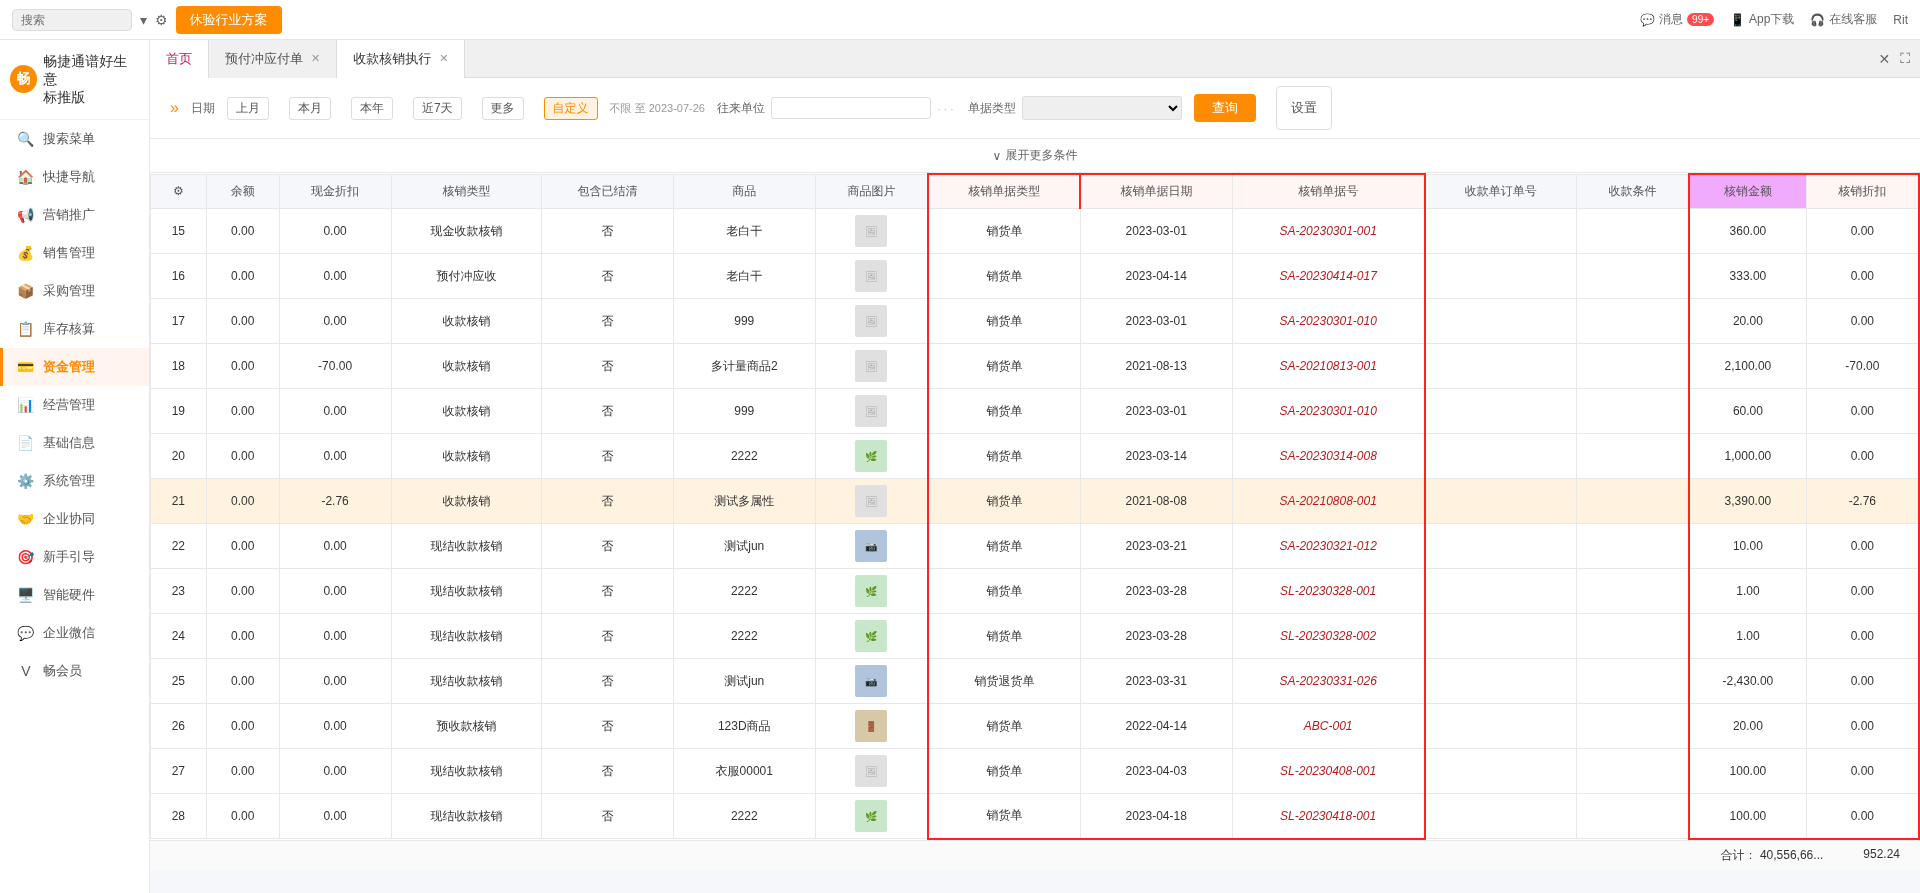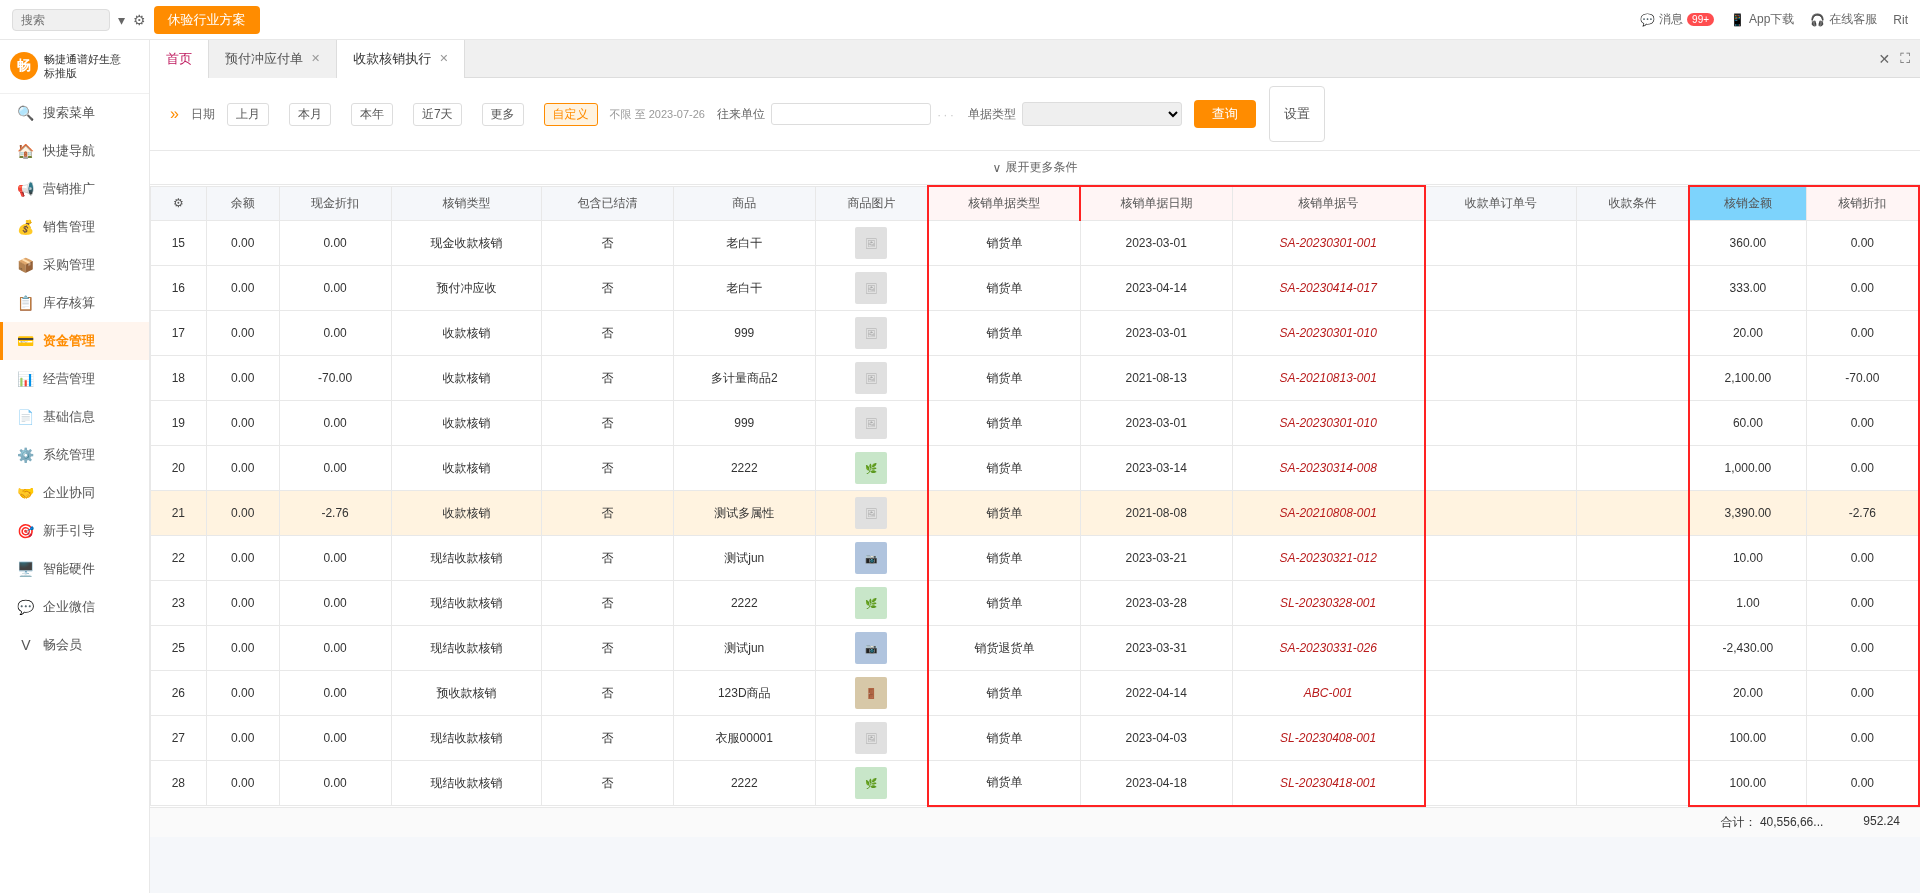--- a/index.html
+++ b/index.html
@@ -16,21 +16,21 @@
       gap: 8px;
     }
     .top-bar-left { display: flex; align-items: center; gap: 8px; flex: 1; }
     .top-bar-input {
       background: #f0f0f0;
       border: 1px solid #ddd;
       border-radius: 4px;
       padding: 3px 8px;
       font-size: 12px;
       color: #999;
-      width: 98px;
+      width: 120px;
     }
     .top-bar-icon { color: #666; font-size: 14px; cursor: pointer; }
     .btn-orange {
       background: #ff8c00;
       color: #fff;
       border: none;
       border-radius: 4px;
       padding: 5px 14px;
       font-size: 13px;
       cursor: pointer;
@@ -52,21 +52,21 @@
       overflow-y: auto;
     }
     .sidebar-logo {
       padding: 12px 10px;
       border-bottom: 1px solid #f0f0f0;
       display: flex;
       align-items: center;
       gap: 6px;
     }
     .logo-icon { width: 28px; height: 28px; background: #ff8c00; border-radius: 50%; display: flex; align-items: center; justify-content: center; color: #fff; font-size: 14px; font-weight: bold; }
-    .logo-text { font-size: 11px; color: #333; line-height: 1.3; }
+    .logo-text { font-size: 14px; color: #333; line-height: 1.3; }
     .sidebar-item {
       display: flex;
       align-items: center;
       gap: 8px;
       padding: 10px 14px;
       cursor: pointer;
       color: #555;
       font-size: 13px;
       border-left: 3px solid transparent;
     }
@@ -133,21 +133,21 @@
     .filter-label { font-size: 12px; color: #666; }
     .filter-date-btns { display: flex; gap: 20px; }
     .filter-date-btn { padding: 2px 8px; border-radius: 3px; font-size: 12px; cursor: pointer; border: 1px solid #ddd; background: #fff; color: #555; }
     .filter-date-btn.custom { background: #fff3e0; border-color: #ff8c00; color: #ff8c00; }
     .filter-field { display: flex; align-items: center; gap: 6px; }
     .filter-field-label { font-size: 12px; color: #666; white-space: nowrap; }
     .filter-input { border: 1px solid #ddd; border-radius: 3px; padding: 3px 8px; font-size: 12px; width: 160px; }
     .filter-dots { color: #ccc; letter-spacing: 2px; }
     .filter-select { border: 1px solid #ddd; border-radius: 3px; padding: 3px 8px; font-size: 12px; width: 160px; }
     .btn-query { background: #ff8c00; color: #fff; border: none; border-radius: 4px; padding: 5px 18px; font-size: 13px; cursor: pointer; }
-    .btn-setting { background: #fff; color: #555; border: 1px solid #ddd; border-radius: 4px; padding: 18px 14px; font-size: 13px; cursor: pointer; margin-left: 1px; }
+    .btn-setting { background: #fff; color: #555; border: 1px solid #ddd; border-radius: 4px; padding: 12px 14px; font-size: 13px; cursor: pointer; margin-left: 8px; }
     .filter-expand { display: flex; align-items: center; gap: 4px; color: #666; font-size: 12px; cursor: pointer; padding: 4px 12px; }
 
     
     .table-container { flex: 1; overflow: auto; padding: 0 0 0 0; background: #f5f7fa; }
     .data-table { width: 100%; border-collapse: collapse; background: #fff; font-size: 12px; min-width: 1600px; }
     .data-table th {
       background: #f5f7fa;
       border: 1px solid #e8e8e8;
       padding: 8px 10px;
       text-align: center;
@@ -355,21 +355,21 @@
               <th>现金折扣</th>
               <th>核销类型</th>
               <th>包含已结清</th>
               <th>商品</th>
               <th>商品图片</th>
               <th style="border:2px solid #ff2222; border-bottom:none; background:#fff5f5;">核销单据类型</th>
               <th style="border-top:2px solid #ff2222; border-bottom:none; background:#fff5f5;">核销单据日期</th>
               <th style="border-top:2px solid #ff2222; border-right:2px solid #ff2222; border-bottom:none; background:#fff5f5;">核销单据号</th>
               <th>收款单订单号</th>
               <th>收款条件</th>
-              <th style="border-top:2px solid #ff2222; border-left:2px solid #ff2222; border-bottom:none; background:#7dd3fc;">核销金额</th>
+              <th style="border-top:2px solid #ff2222; border-left:2px solid #ff2222; border-bottom:none; background:#f0abfc;">核销金额</th>
               <th style="border-top:2px solid #ff2222; border-right:2px solid #ff2222; border-bottom:none; background:#fff5f5;">核销折扣</th>
             </tr>
           </thead>
           <tbody id="table-body">
           <tr>
     <td>15</td>
     <td>0.00</td>
     <td class="">0.00</td>
     <td>现金收款核销</td>
     <td>否</td>
@@ -499,20 +499,36 @@
     <td>23</td>
     <td>0.00</td>
     <td class="">0.00</td>
     <td>现结收款核销</td>
     <td>否</td>
     <td>2222</td>
     <td><div class="img-placeholder" style="background:#c8e6c9;">🌿</div></td>
     <td style="border-left:2px solid #ff2222; ">销货单</td>
     <td style=" ">2023-03-28</td>
     <td style="border-right:2px solid #ff2222; "><a class="link-text">SL-20230328-001</a></td>
+    <td></td>
+    <td></td>
+    <td class="" style="border-left:2px solid #ff2222; ">1.00</td>
+    <td class="" style="border-right:2px solid #ff2222; ">0.00</td>
+  </tr>
+              <tr>
+    <td>24</td>
+    <td>0.00</td>
+    <td class="">0.00</td>
+    <td>现结收款核销</td>
+    <td>否</td>
+    <td>2222</td>
+    <td><div class="img-placeholder" style="background:#c8e6c9;">🌿</div></td>
+    <td style="border-left:2px solid #ff2222; ">销货单</td>
+    <td style=" ">2023-03-28</td>
+    <td style="border-right:2px solid #ff2222; "><a class="link-text">SL-20230328-002</a></td>
     <td></td>
     <td></td>
     <td class="" style="border-left:2px solid #ff2222; ">1.00</td>
     <td class="" style="border-right:2px solid #ff2222; ">0.00</td>
   </tr>
               <tr>
     <td>25</td>
     <td>0.00</td>
     <td class="">0.00</td>
     <td>现结收款核销</td>

